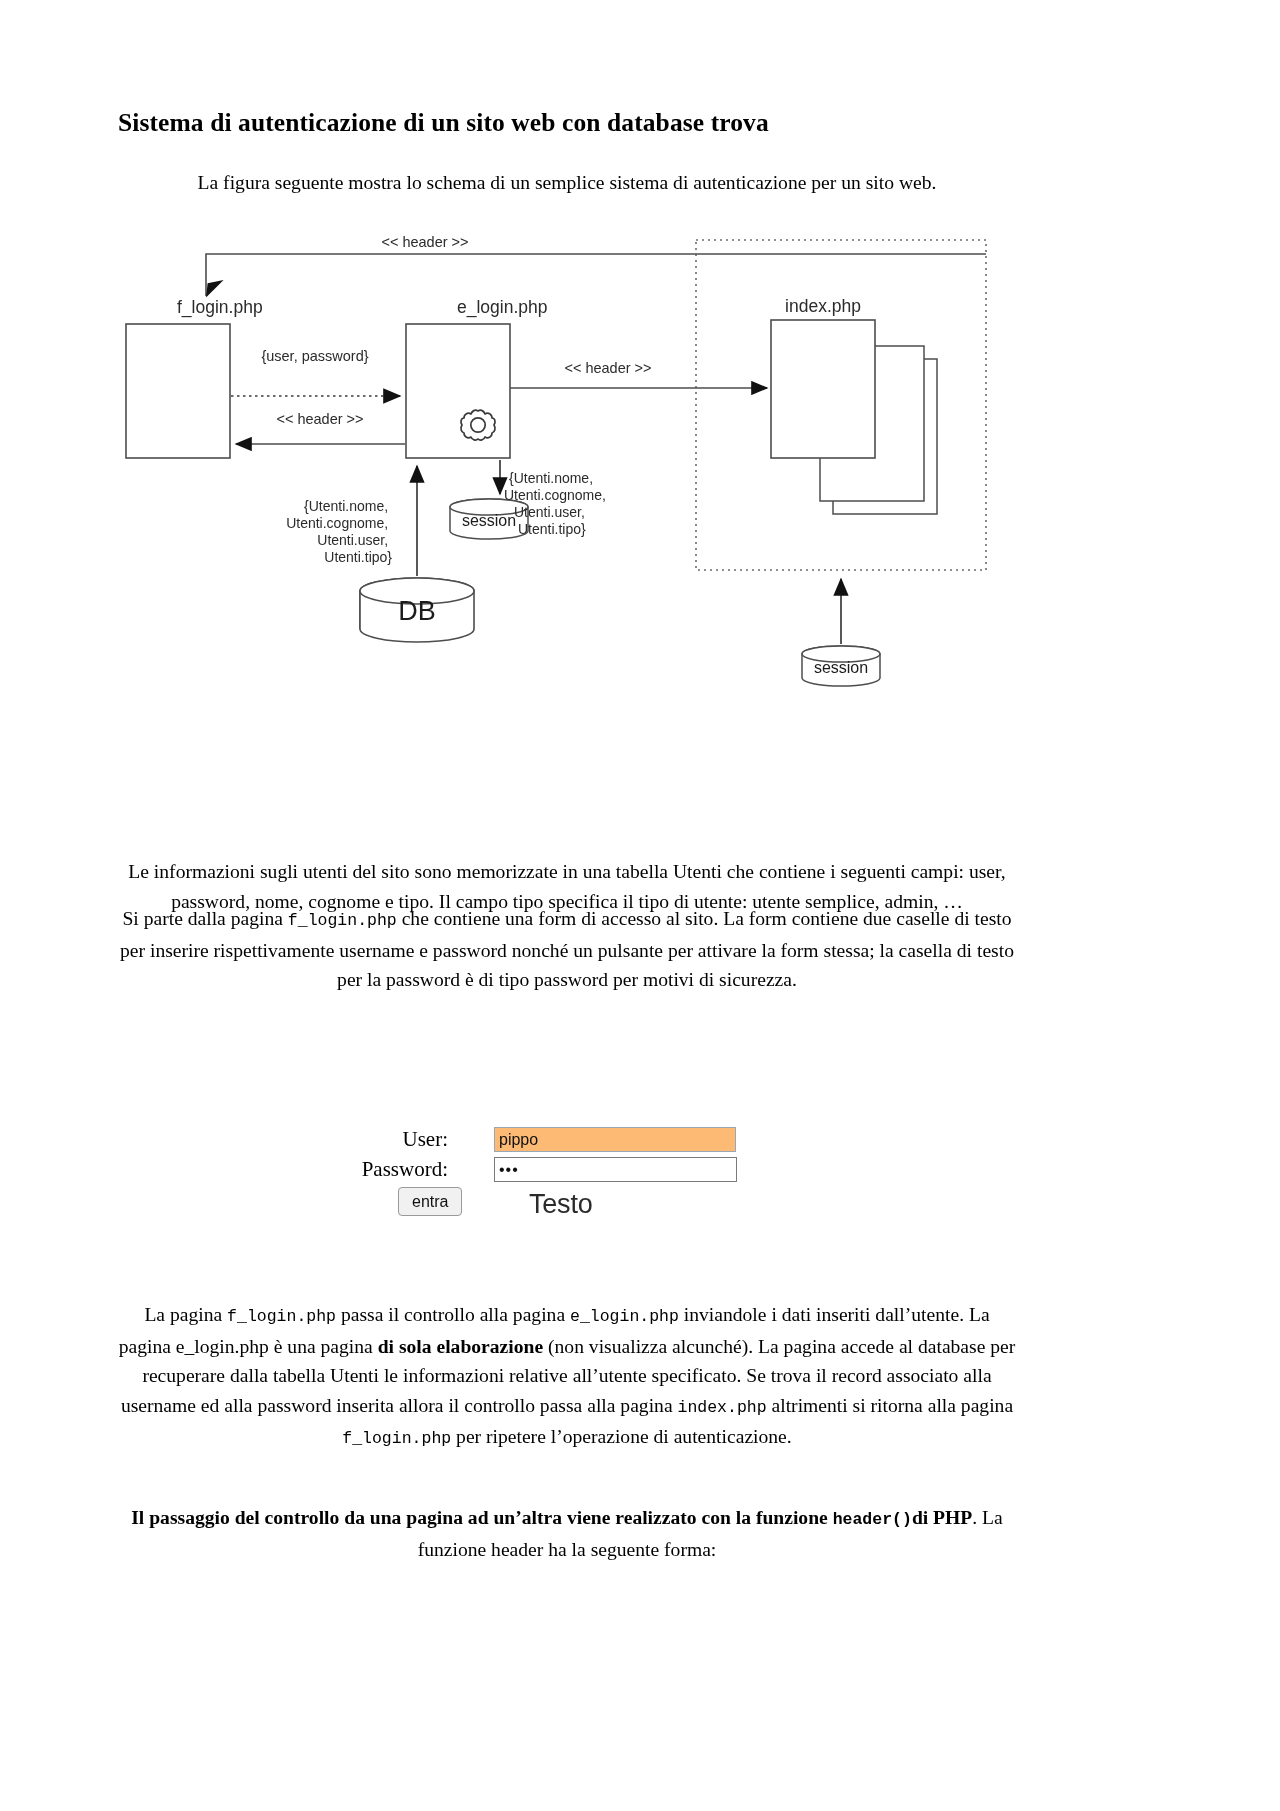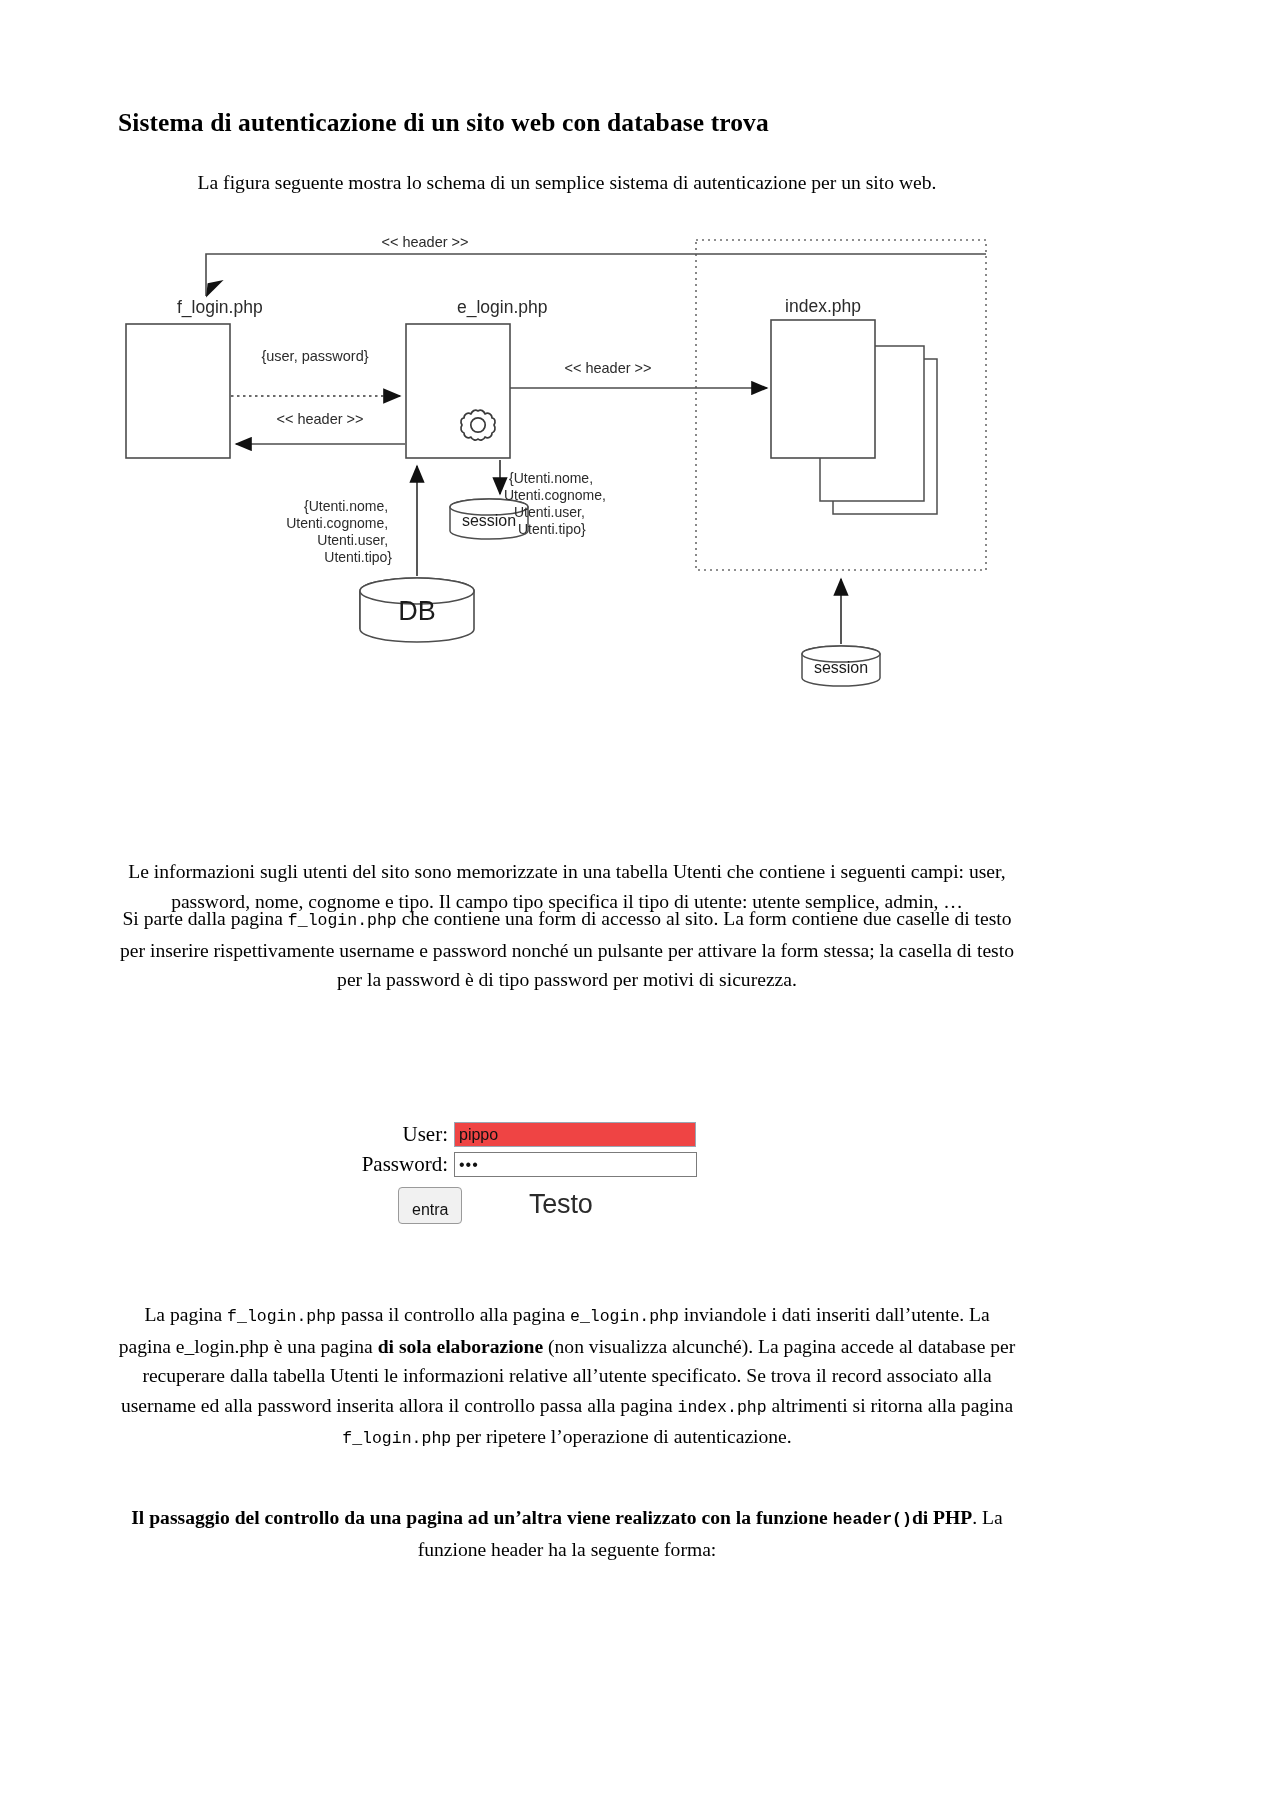--- a/index.html
+++ b/index.html
@@ -66,22 +66,23 @@
 
   
   .formwrap {
     position: absolute;
     left: 330px;
     top: 1122px;
     width: 420px;
   }
   .form-row {
     display: flex;
-    align-items: flex-start;
+    align-items: flex-end;
     height: 30px;
+    gap: 40px;
   }
   .form-label {
     font-family: "Liberation Serif", "DejaVu Serif", serif;
     font-size: 21px;
     color: #000;
     text-align: right;
     white-space: nowrap;
   }
   .lbl-user { width: 118px; }
   .lbl-pass { width: 118px; }
@@ -89,39 +90,39 @@
     font-family: "Liberation Sans", "DejaVu Sans", sans-serif;
     font-size: 16px;
     color: #111;
     box-sizing: border-box;
     height: 25px;
     padding: 2px 4px;
     line-height: 21px;
   }
   .input-user {
     width: 242px;
-    background: #ef4444;
+    background: #fdba74;
     border: 1px solid #9aa7b4;
     margin-left: 6px;
   }
   .input-pass {
     width: 243px;
     background: #ffffff;
     border: 1px solid #7b7b7b;
     margin-left: 6px;
     letter-spacing: 1px;
   }
   .btn-row {
     margin-top: 5px;
     margin-left: 68px;
   }
   .btn-entra {
     font-family: "Liberation Sans", "DejaVu Sans", sans-serif;
     font-size: 16px;
-    padding: 13px 13px 4px 13px;
+    padding: 5px 13px 4px 13px;
     background: #f1f1f1;
     border: 1px solid #9a9a9a;
     border-radius: 4px;
     color: #101010;
     cursor: pointer;
   }
 
   
   .overlay-testo {
     position: absolute;

